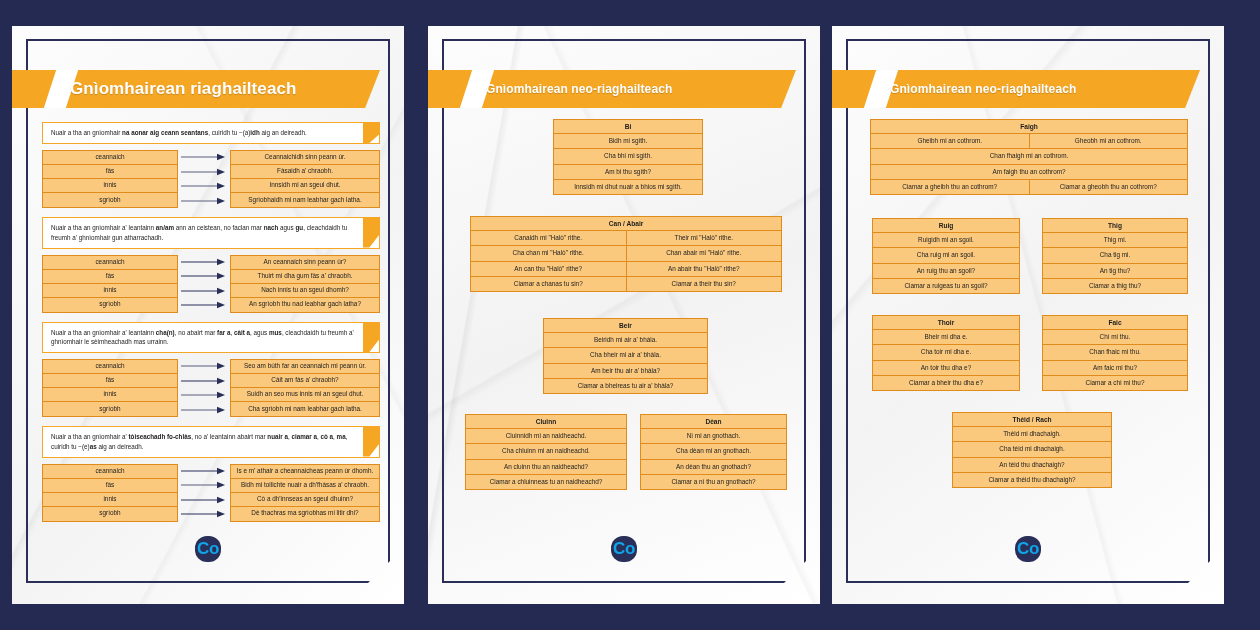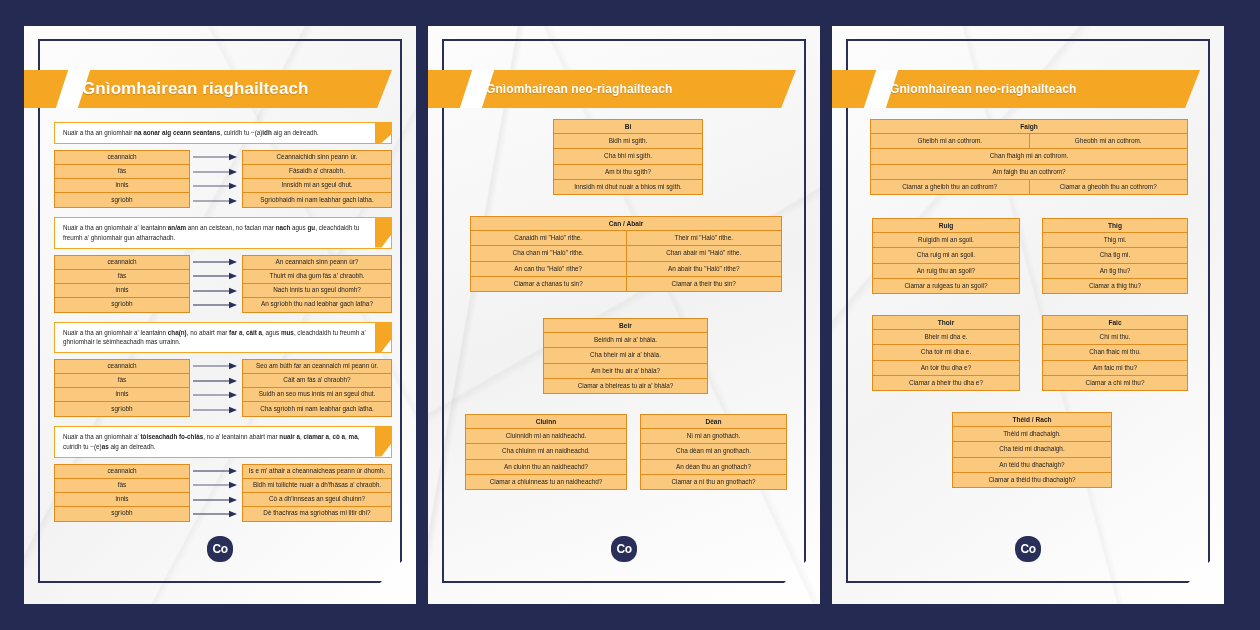--- a/index.html
+++ b/index.html
@@ -17,21 +17,21 @@
 
   
   .sheet {
     position: absolute;
     top: 26px;
     width: 392px;
     height: 578px;
     background: #ffffff;
     overflow: hidden;
   }
-  .sheet.p1 { left: 24px; }
+  .sheet.p1 { left: 12px; }
   .sheet.p2 { left: 428px; }
   .sheet.p3 { left: 832px; }
 
   
   .texture {
     position: absolute; inset: 0;
     pointer-events: none;
     background:
       linear-gradient(118deg, rgba(0,0,0,0) 40%, rgba(0,0,0,0.045) 40.4%, rgba(0,0,0,0) 41.6%),
       linear-gradient(118deg, rgba(0,0,0,0) 62%, rgba(0,0,0,0.035) 62.3%, rgba(0,0,0,0) 63.4%),
@@ -194,22 +194,22 @@
 
   
   .logo {
     position: absolute;
     left: 50%;
     transform: translateX(-50%);
     bottom: 42px;
     width: 26px; height: 26px;
     background: #2a2f59;
     border-radius: 12px;
-    color: #ffffff;
-    font-size: 12px;
+    color: #0ea5e9;
+    font-size: 17px;
     font-weight: bold;
     display: flex; align-items: center; justify-content: center;
     letter-spacing: -0.4px;
   }
 </style>
 </head>
 <body>
 
 <div class="stage">
 

